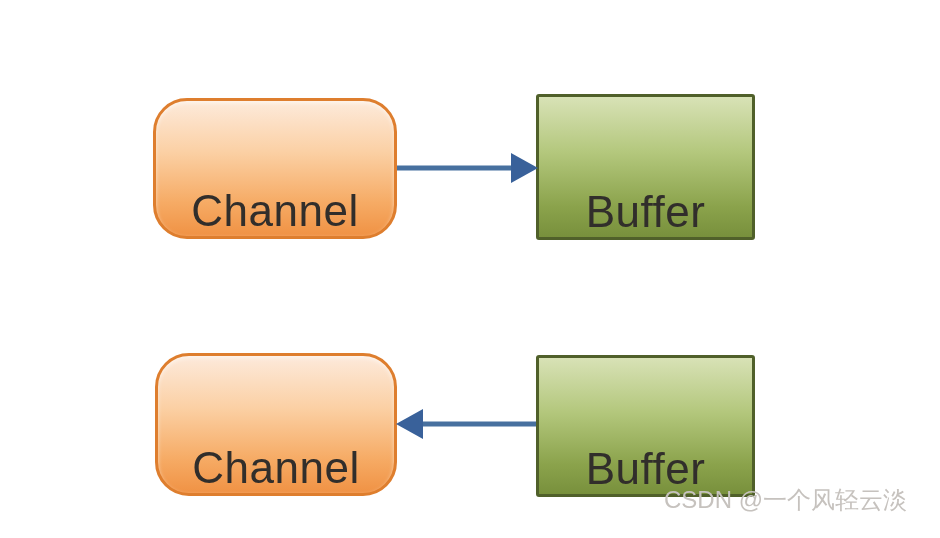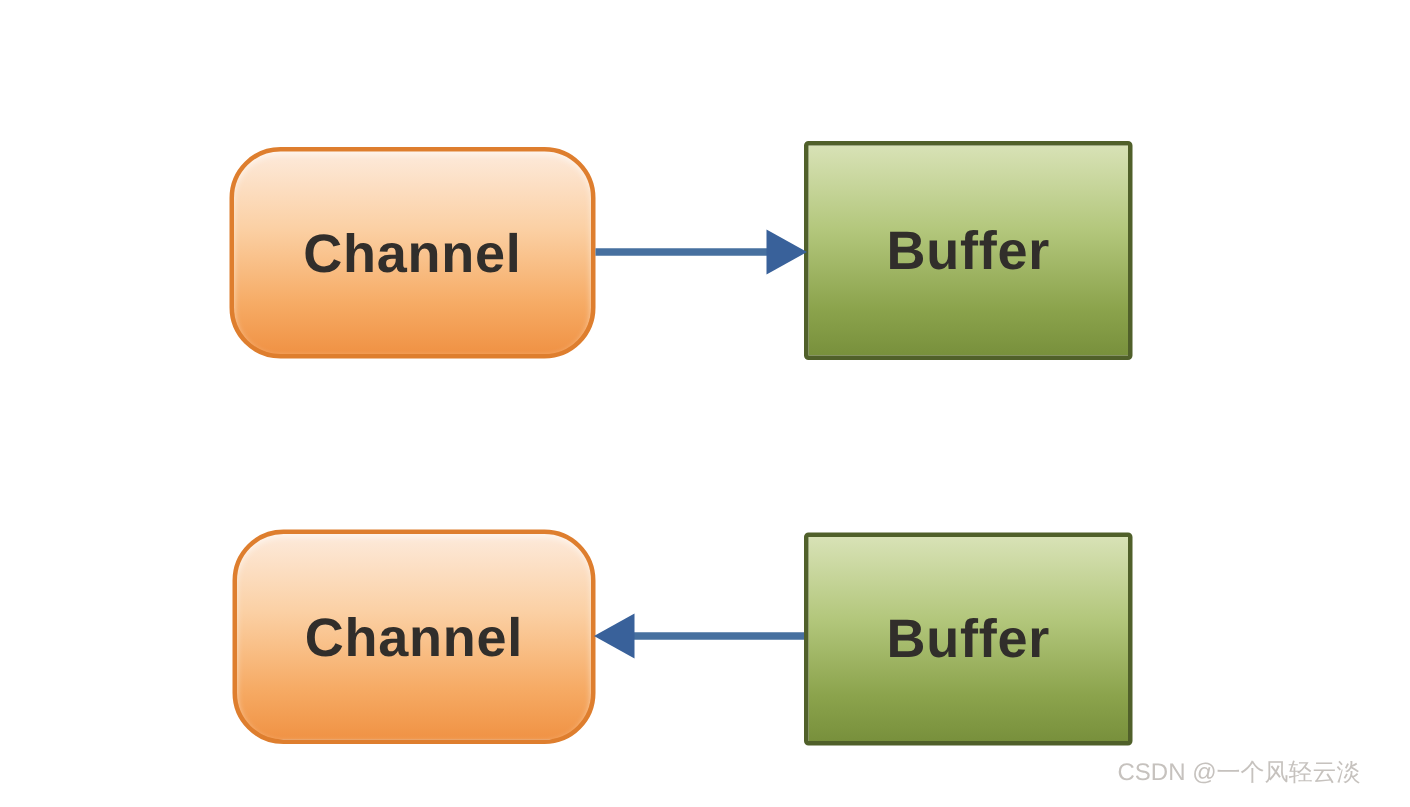--- a/index.html
+++ b/index.html
@@ -11,27 +11,26 @@
   .canvas {
     position: relative;
     width: 940px;
     height: 538px;
     background: #ffffff;
     overflow: hidden;
   }
   .node {
     position: absolute;
     display: flex;
-    align-items: center;
+    align-items: flex-end;
     justify-content: center;
     box-sizing: border-box;
-    font-size: 36px;
+    font-size: 44px;
     color: var(--label-text, #312e2b);
     letter-spacing: 0.5px;
-    font-weight: bold;
   }
   .channel {
     width: 244px;
     height: 141px;
     border-radius: 34px;
     border: 3px solid var(--channel-border, #de7e2e);
     background: linear-gradient(180deg,
       #fdeadb 0%,
       #fbd0a4 38%,
       #f6ab65 75%,
@@ -60,22 +59,22 @@
     width: 940px;
     height: 538px;
     pointer-events: none;
   }
   .edge-line { stroke: var(--arrow, #47709f); stroke-width: 5; }
   .edge-head { fill: var(--arrow-head, #39619a); }
 
   .watermark {
     position: absolute;
     right: 33px;
-    bottom: 12px;
-    font-size: 16px;
+    bottom: 22px;
+    font-size: 24px;
     color: var(--watermark-text, #c6c2be);
     white-space: nowrap;
   }
 </style>
 </head>
 <body>
 
 <div class="canvas">
 
   <div class="node channel channel-top">

